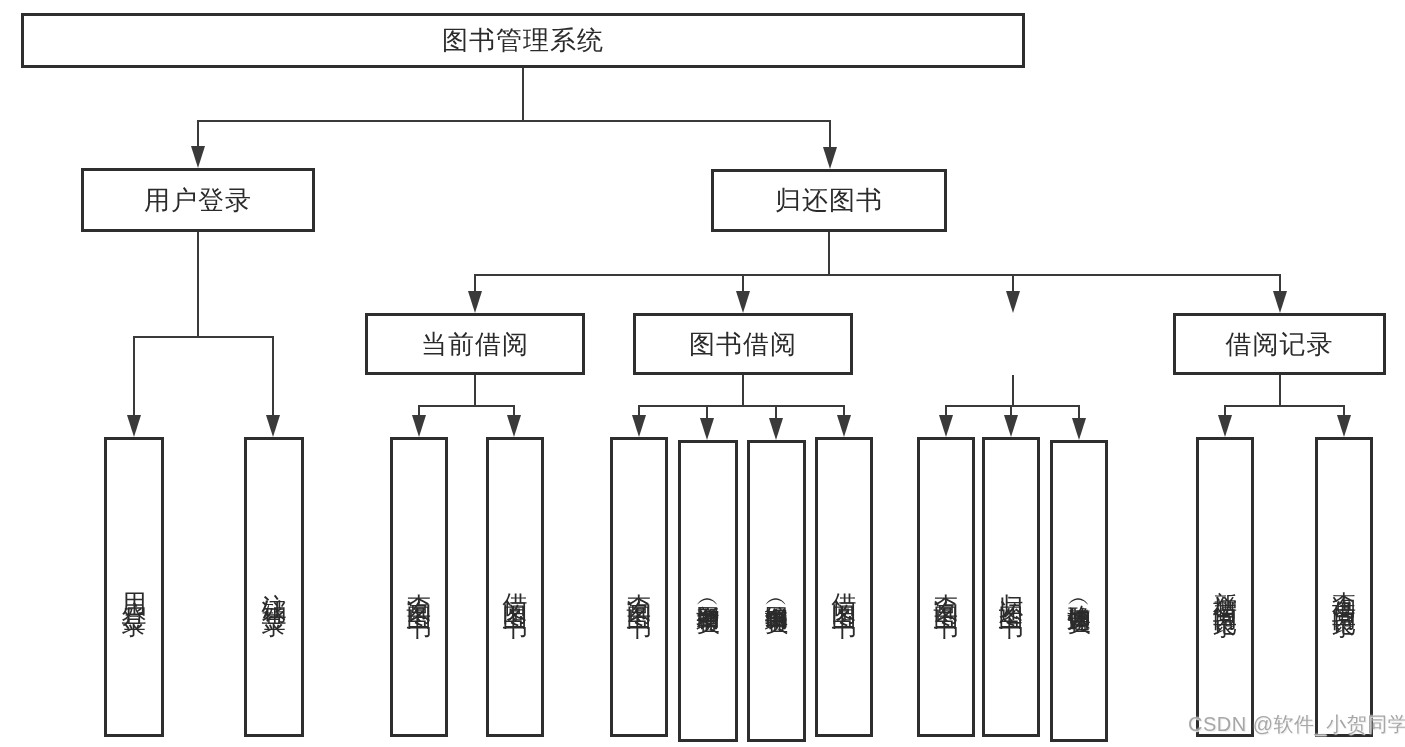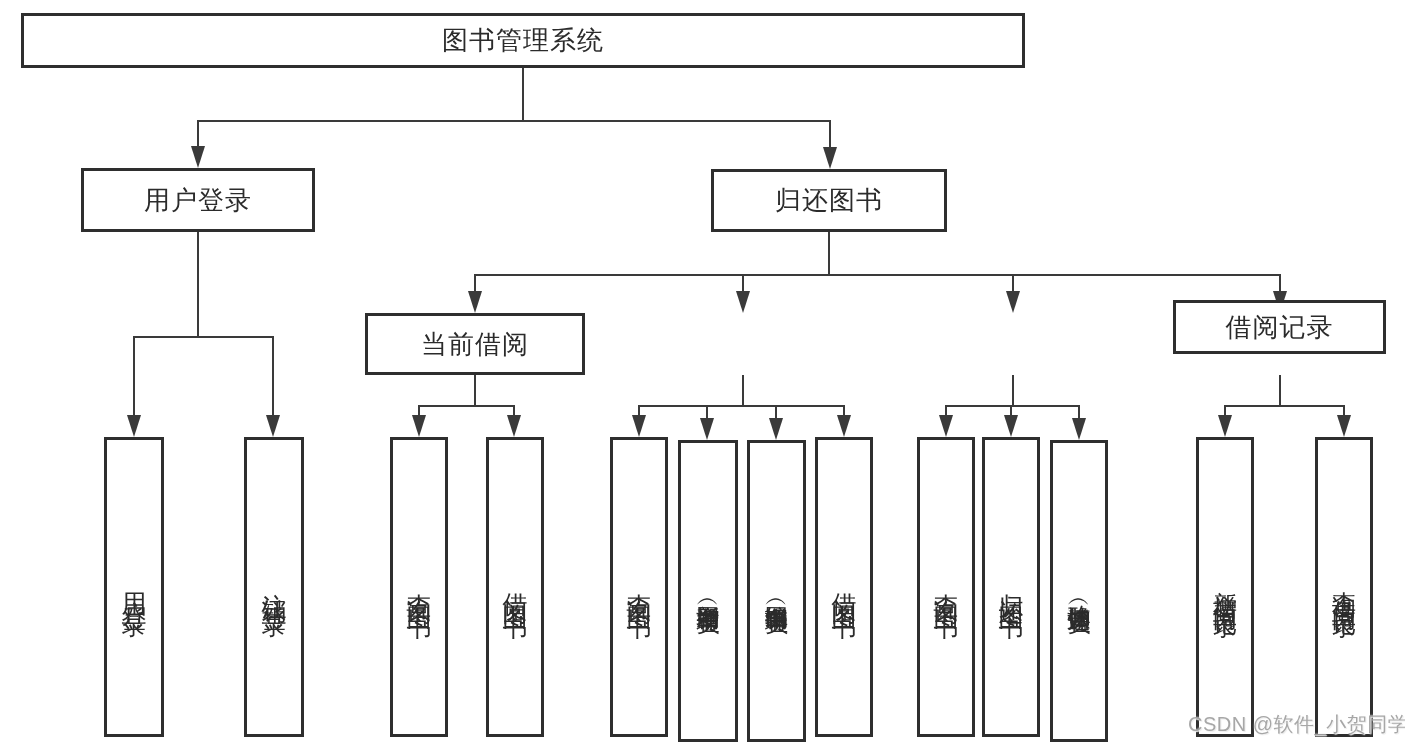--- a/index.html
+++ b/index.html
@@ -117,21 +117,24 @@
   <div class="node" style="left:81px;top:168px;width:234px;height:64px">
     <span>用户登录</span>
   </div>
   <div class="node" style="left:711px;top:169px;width:236px;height:63px">
     <span>归还图书</span>
   </div>
 
   <div class="node" style="left:365px;top:313px;width:220px;height:62px">
     <span>当前借阅</span>
   </div>
-  <div class="node" style="left:1173px;top:300px;width:213px;height:54px">
+  <div class="node" style="left:633px;top:313px;width:220px;height:62px">
+    <span>图书借阅</span>
+  </div>
+  <div class="node" style="left:1173px;top:313px;width:213px;height:62px">
     <span>借阅记录</span>
   </div>
 
   <div class="node v" style="left:104px;top:437px;width:60px;height:300px">
     <span>用户登录</span>
   </div>
   <div class="node v" style="left:244px;top:437px;width:60px;height:300px">
     <span>注销登录</span>
   </div>
 

